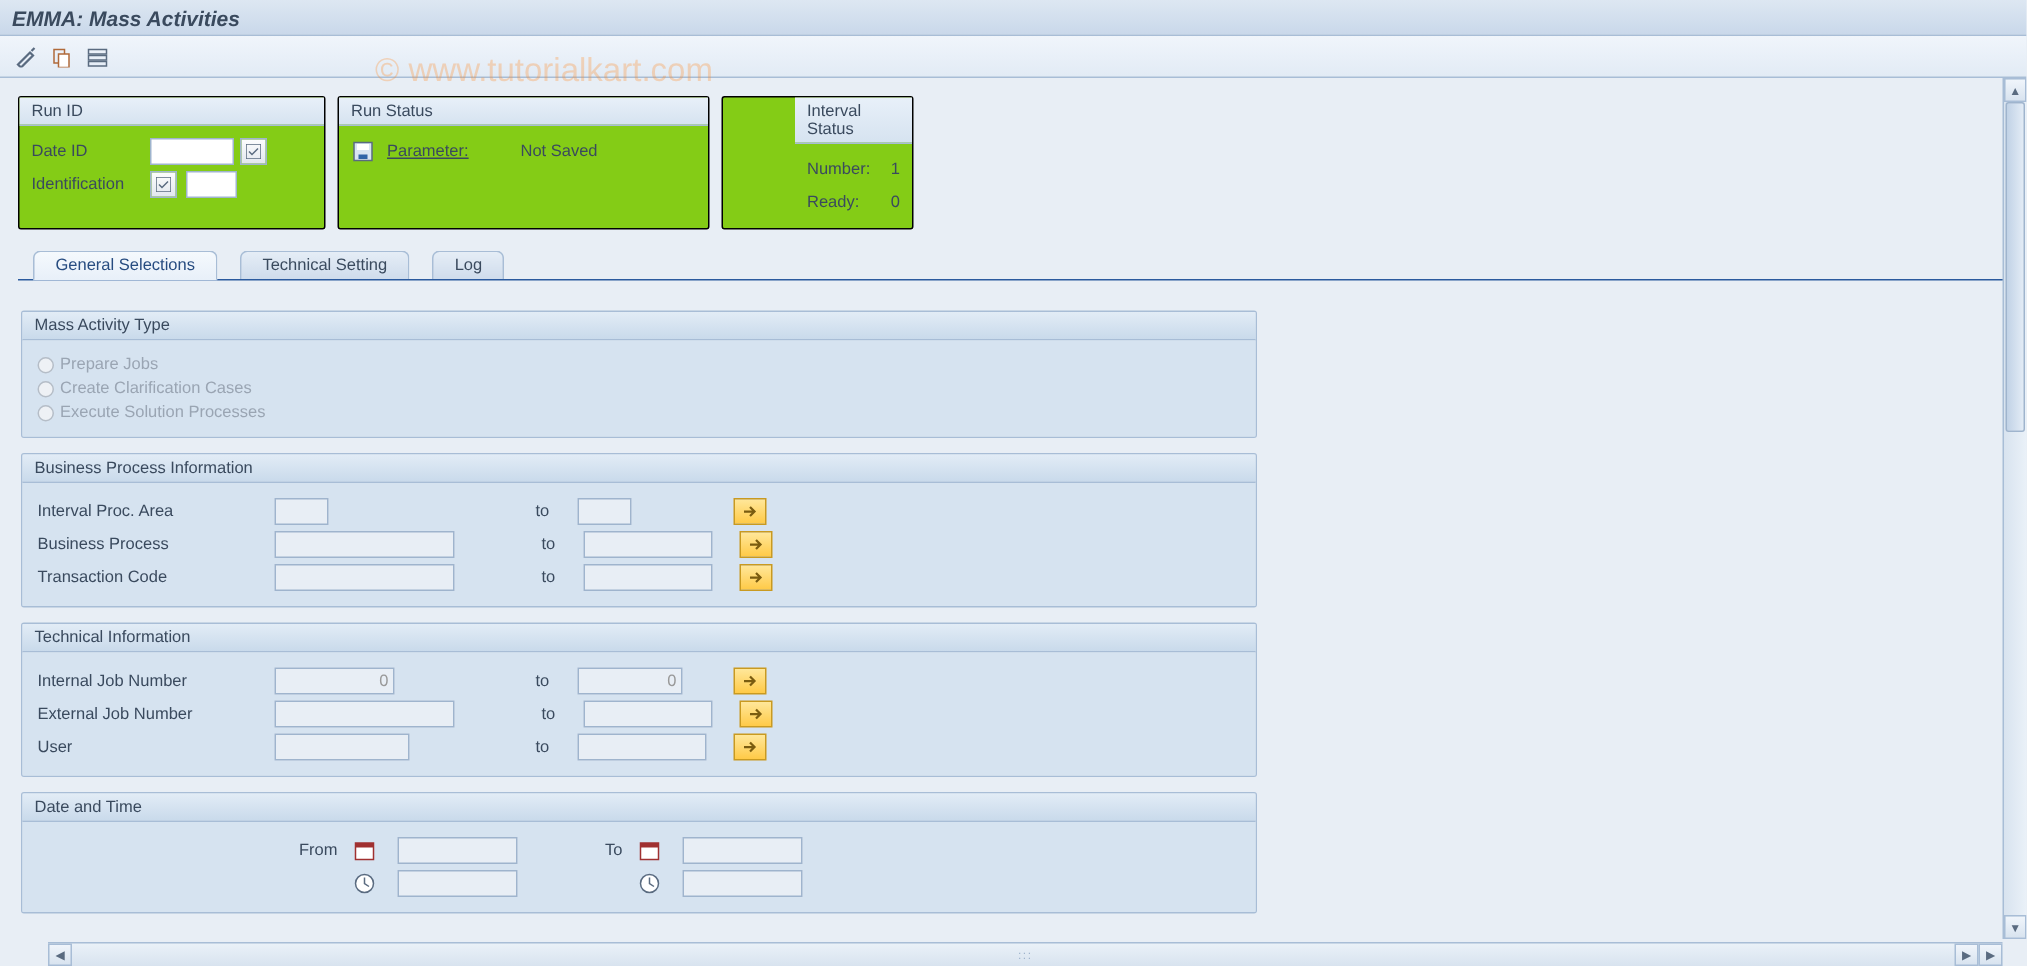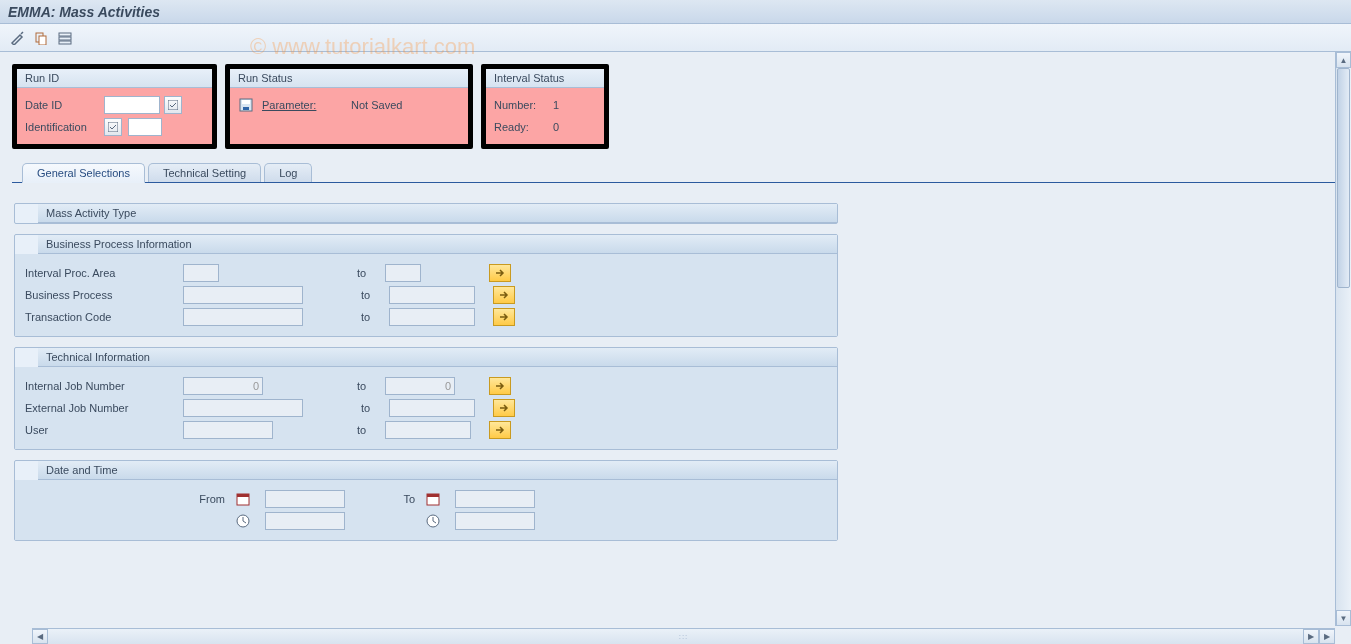--- a/index.html
+++ b/index.html
@@ -55,36 +55,36 @@
       flex-direction: column;
       gap: 10px;
       height: calc(100% - 52px - 18px);
       position: relative;
     }
     .top-panels {
       display: flex;
       gap: 8px;
     }
     .panel {
-      border: 5px solid #000000;
-      background: #fca5a5;
+      border: 1px solid #000000;
+      background: #84cc16;
       border-radius: 2px;
     }
     .panel-header {
       background: linear-gradient(#e8f0f9, #d6e3f0);
       padding: 3px 8px;
       border-bottom: 1px solid #a8bdd6;
       color: #3a4a5e;
     }
     .panel-body {
       padding: 6px 8px;
     }
     .panel.run-id { width: 205px; }
     .panel.run-status { width: 248px; }
-    .panel.interval-status { width: 128px; }
+    .panel.interval-status { width: 128px; padding-left: 48px; }
     .fld-row {
       display: flex;
       align-items: center;
       height: 22px;
       gap: 4px;
     }
     .fld-label { width: 75px; color: #3a4a5e; }
     .input {
       background: #fff;
       border: 1px solid #9fb4cd;
@@ -110,21 +110,21 @@
     .int-lbl { width: 55px; color: #3a4a5e; }
     .icon-btn {
       width: 16px; height: 16px;
       display: inline-flex;
       align-items: center;
       justify-content: center;
       margin-right: 4px;
     }
     .tab-strip {
       display: flex;
-      gap: 0;
+      gap: 12px;
       border-bottom: 1px solid #2b5a9e;
       padding-left: 10px;
       margin-top: 4px;
     }
     .tab {
       background: linear-gradient(#e5edf6, #cfdcec);
       border: 1px solid #a8bdd6;
       border-bottom: none;
       padding: 3px 14px;
       border-radius: 5px 5px 0 0;
@@ -146,21 +146,20 @@
       background: #e8f0f9;
       border-radius: 2px;
       margin-bottom: 10px;
       width: 824px;
     }
     .group-header {
       background: linear-gradient(#e2ecf6, #c9daeb);
       color: #3a4a5e;
       padding: 3px 8px;
       border-bottom: 1px solid #a8bdd6;
-      margin-left: 23px;
     }
     .group-body {
       background: #d6e3f0;
       padding: 8px 10px;
     }
     .radio-row {
       display: flex;
       align-items: center;
       gap: 4px;
       padding: 2px 0;
@@ -342,20 +341,34 @@
     <div class="tab active">General Selections</div>
     <div class="tab">Technical Setting</div>
     <div class="tab">Log</div>
     <div class="tab-line"></div>
   </div>
 
   <div class="form-area">
 
     <div class="group">
       <div class="group-header">Mass Activity Type</div>
+      <div class="group-body">
+        <div class="radio-row">
+          <span class="radio-circle"></span>
+          <span>Prepare Jobs</span>
+        </div>
+        <div class="radio-row">
+          <span class="radio-circle"></span>
+          <span>Create Clarification Cases</span>
+        </div>
+        <div class="radio-row">
+          <span class="radio-circle"></span>
+          <span>Execute Solution Processes</span>
+        </div>
+      </div>
     </div>
 
     <div class="group">
       <div class="group-header">Business Process Information</div>
       <div class="group-body">
         <div class="range-row">
           <span class="range-label">Interval Proc. Area</span>
           <input class="input disabled" style="width: 36px;" value="">
           <span class="range-to" style="margin-left:130px">to</span>
           <input class="input disabled" style="width: 36px;" value="">

